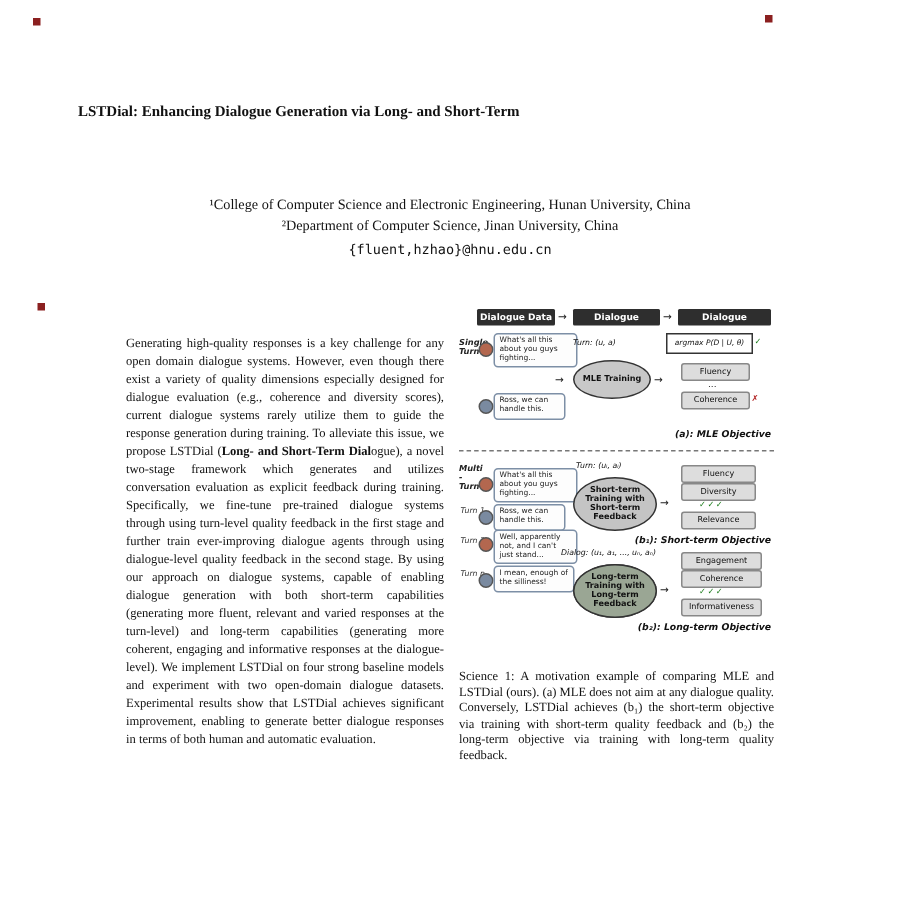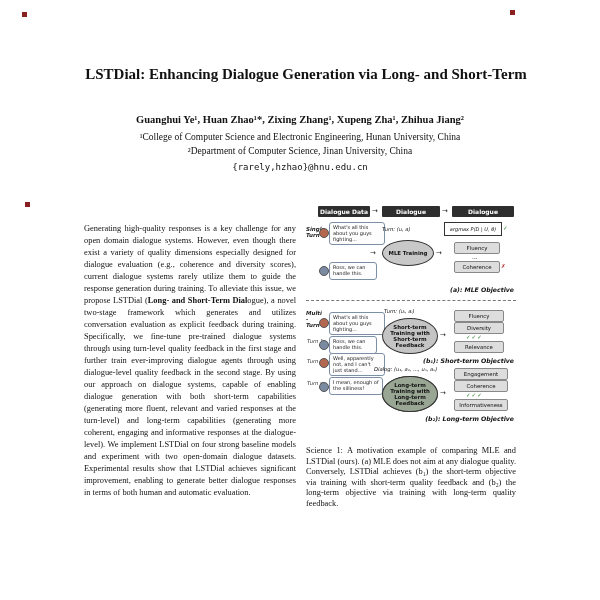--- a/index.html
+++ b/index.html
@@ -1,20 +1,20 @@
 <!DOCTYPE html>
 <html><head>
 <meta charset="utf-8">
 <style>
   html,body{margin:0;padding:0;background:#ffffff;}
   .page{position:relative;width:600px;height:600px;background:#fff;overflow:hidden;
         font-family:"Liberation Serif","DejaVu Serif",serif;color:#111;}
   .corner-mark{position:absolute;width:5px;height:5px;background:#8b2020;}
-  .title{position:absolute;top:66px;left:52px;right:40px;text-align:center;
-         font-weight:bold;font-size:15px;line-height:17px;}
+  .title{position:absolute;top:66px;left:52px;right:40px;text-align:left;
+         font-weight:bold;font-size:10px;line-height:17px;}
   .authors{position:absolute;top:114px;left:40px;right:40px;text-align:center;
            font-weight:bold;font-size:10.5px;}
   .affil{position:absolute;left:40px;right:40px;text-align:center;font-size:9.5px;}
   .email{position:absolute;top:162px;left:40px;right:40px;text-align:center;
          font-family:"DejaVu Sans Mono","Liberation Mono",monospace;font-size:9px;}
   .leftcol{position:absolute;left:84px;top:203px;width:212px;}
   .abs-head{text-align:center;font-weight:bold;font-size:10px;}
   .abs-text{margin-top:20px;text-align:justify;font-size:8.4px;line-height:12px;}
   .abs-text .b{font-weight:bold;}
   .rightcol{position:absolute;left:306px;top:206px;width:210px;}
@@ -51,24 +51,23 @@
 <div class="page">
 
   <div class="corner-mark" style="left:22px;top:12px;"></div>
   <div class="corner-mark" style="left:510px;top:10px;"></div>
   <div class="corner-mark" style="left:25px;top:202px;"></div>
 
   <div class="title">
     <div>LSTDial: Enhancing Dialogue Generation via Long- and Short-Term</div>
   </div>
 
-  <div class="authors">Guanghui Ye¹, Huan Zhao¹*, Zixing Zhang¹, Xupeng Zha¹, Zhihua Jiang²</div>
   <div class="affil" style="top:132px;">¹College of Computer Science and Electronic Engineering, Hunan University, China</div>
   <div class="affil" style="top:146px;">²Department of Computer Science, Jinan University, China</div>
-  <div class="email">{rarely,hzhao}@hnu.edu.cn</div>
+  <div class="email">{fluent,hzhao}@hnu.edu.cn</div>
 
   <div class="leftcol">
     <div class="abs-text"><span>Generating high-quality responses is a key challenge for any open domain dialogue systems. However, even though there exist a variety of quality dimensions especially designed for dialogue evaluation (e.g., coherence and diversity scores), current dialogue systems rarely utilize them to guide the response generation during training. To alleviate this issue, we propose LSTDial (</span><span class="b">Long- and Short-Term Dial</span><span>ogue), a novel two-stage framework which generates and utilizes conversation evaluation as explicit feedback during training. Specifically, we fine-tune pre-trained dialogue systems through using turn-level quality feedback in the first stage and further train ever-improving dialogue agents through using dialogue-level quality feedback in the second stage. By using our approach on dialogue systems, capable of enabling dialogue generation with both short-term capabilities (generating more fluent, relevant and varied responses at the turn-level) and long-term capabilities (generating more coherent, engaging and informative responses at the dialogue-level). We implement LSTDial on four strong baseline models and experiment with two open-domain dialogue datasets. Experimental results show that LSTDial achieves significant improvement, enabling to generate better dialogue responses in terms of both human and automatic evaluation.</span></div>
   </div>
 
   <div class="rightcol">
     <div class="fig">
 
       <div class="fhead" style="left:12px;top:0;width:52px;">Dialogue Data</div>
       <span class="farrow" style="left:66px;top:2px;">→</span>

